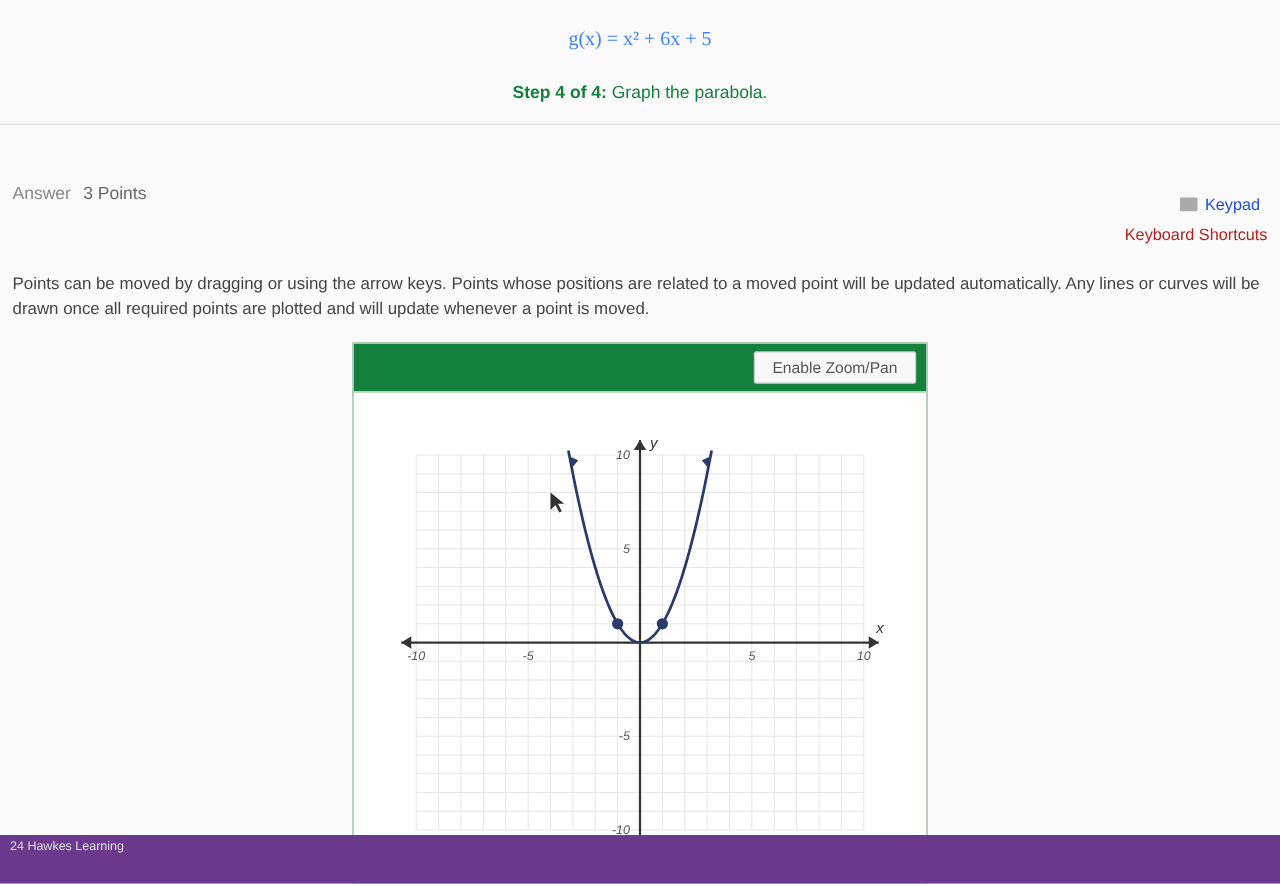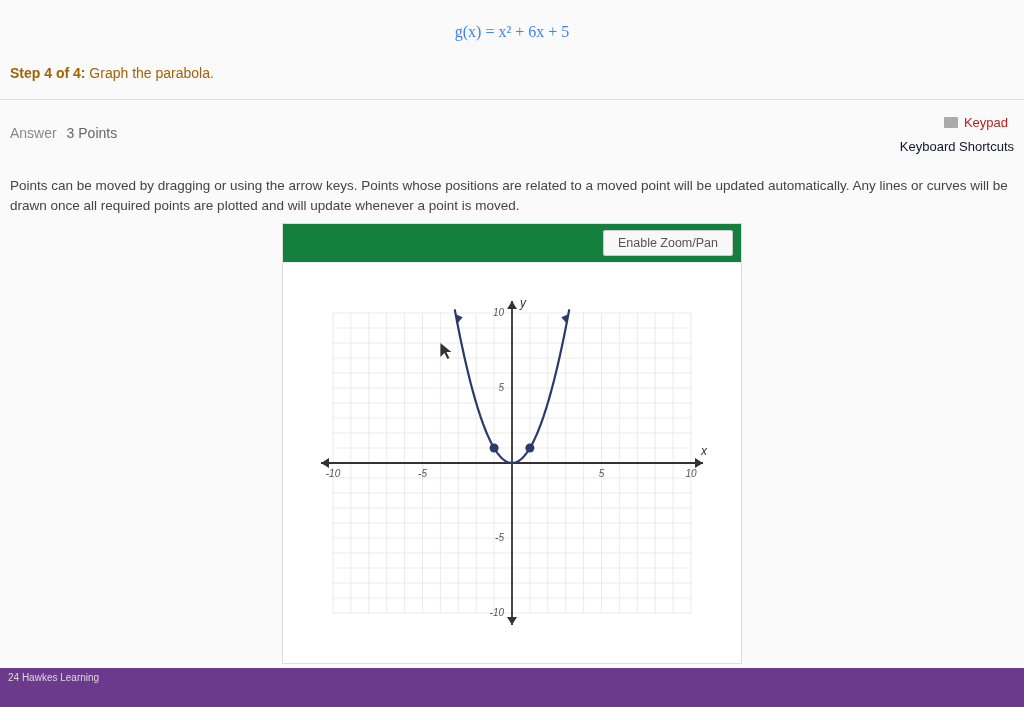--- a/index.html
+++ b/index.html
@@ -18,64 +18,66 @@
     }
     .equation-row {
       text-align: center;
       font-size: 16px;
       color: #3b82f6;
       padding: 8px 0 20px 0;
       font-family: 'Times New Roman', serif;
     }
     .step-row {
       font-size: 14px;
-      color: #a16207;
+      color: #15803d;
       padding: 4px 0 18px 0;
+      text-align: center;
     }
     .step-label { font-weight: bold; }
     .divider {
       border-top: 1px solid #ddd;
       margin: 0 -10px;
     }
     .answer-row {
       display: flex;
       justify-content: space-between;
       align-items: center;
       padding: 12px 0 8px 0;
     }
     .answer-left { font-size: 14px; }
     .answer-label { color: #888; font-weight: 500; }
     .points-label { color: #666; margin-left: 6px; }
     .answer-right { text-align: right; }
     .keypad-btn {
       display: inline-flex;
       align-items: center;
       gap: 6px;
-      color: #b91c1c;
+      color: #1d4ed8;
       font-size: 13px;
       cursor: pointer;
       padding: 3px 6px;
+      margin-top: 41px;
     }
     .keypad-icon {
       width: 14px; height: 11px;
       background: #aaa;
       display: inline-block;
       border-radius: 1px;
     }
     .kb-shortcuts {
-      color: #0f172a;
+      color: #b91c1c;
       font-size: 13px;
       margin-top: 6px;
       cursor: pointer;
     }
     .instructions {
       font-size: 13.5px;
       color: #444;
       line-height: 1.5;
-      padding: 14px 0 6px 0;
+      padding: 14px 0 16px 0;
     }
     .graph-area {
       margin: 0 auto;
       width: 460px;
       position: relative;
       border: 1px solid #ddd;
       background: #15803d;
     }
     .zoom-bar {
       text-align: right;

